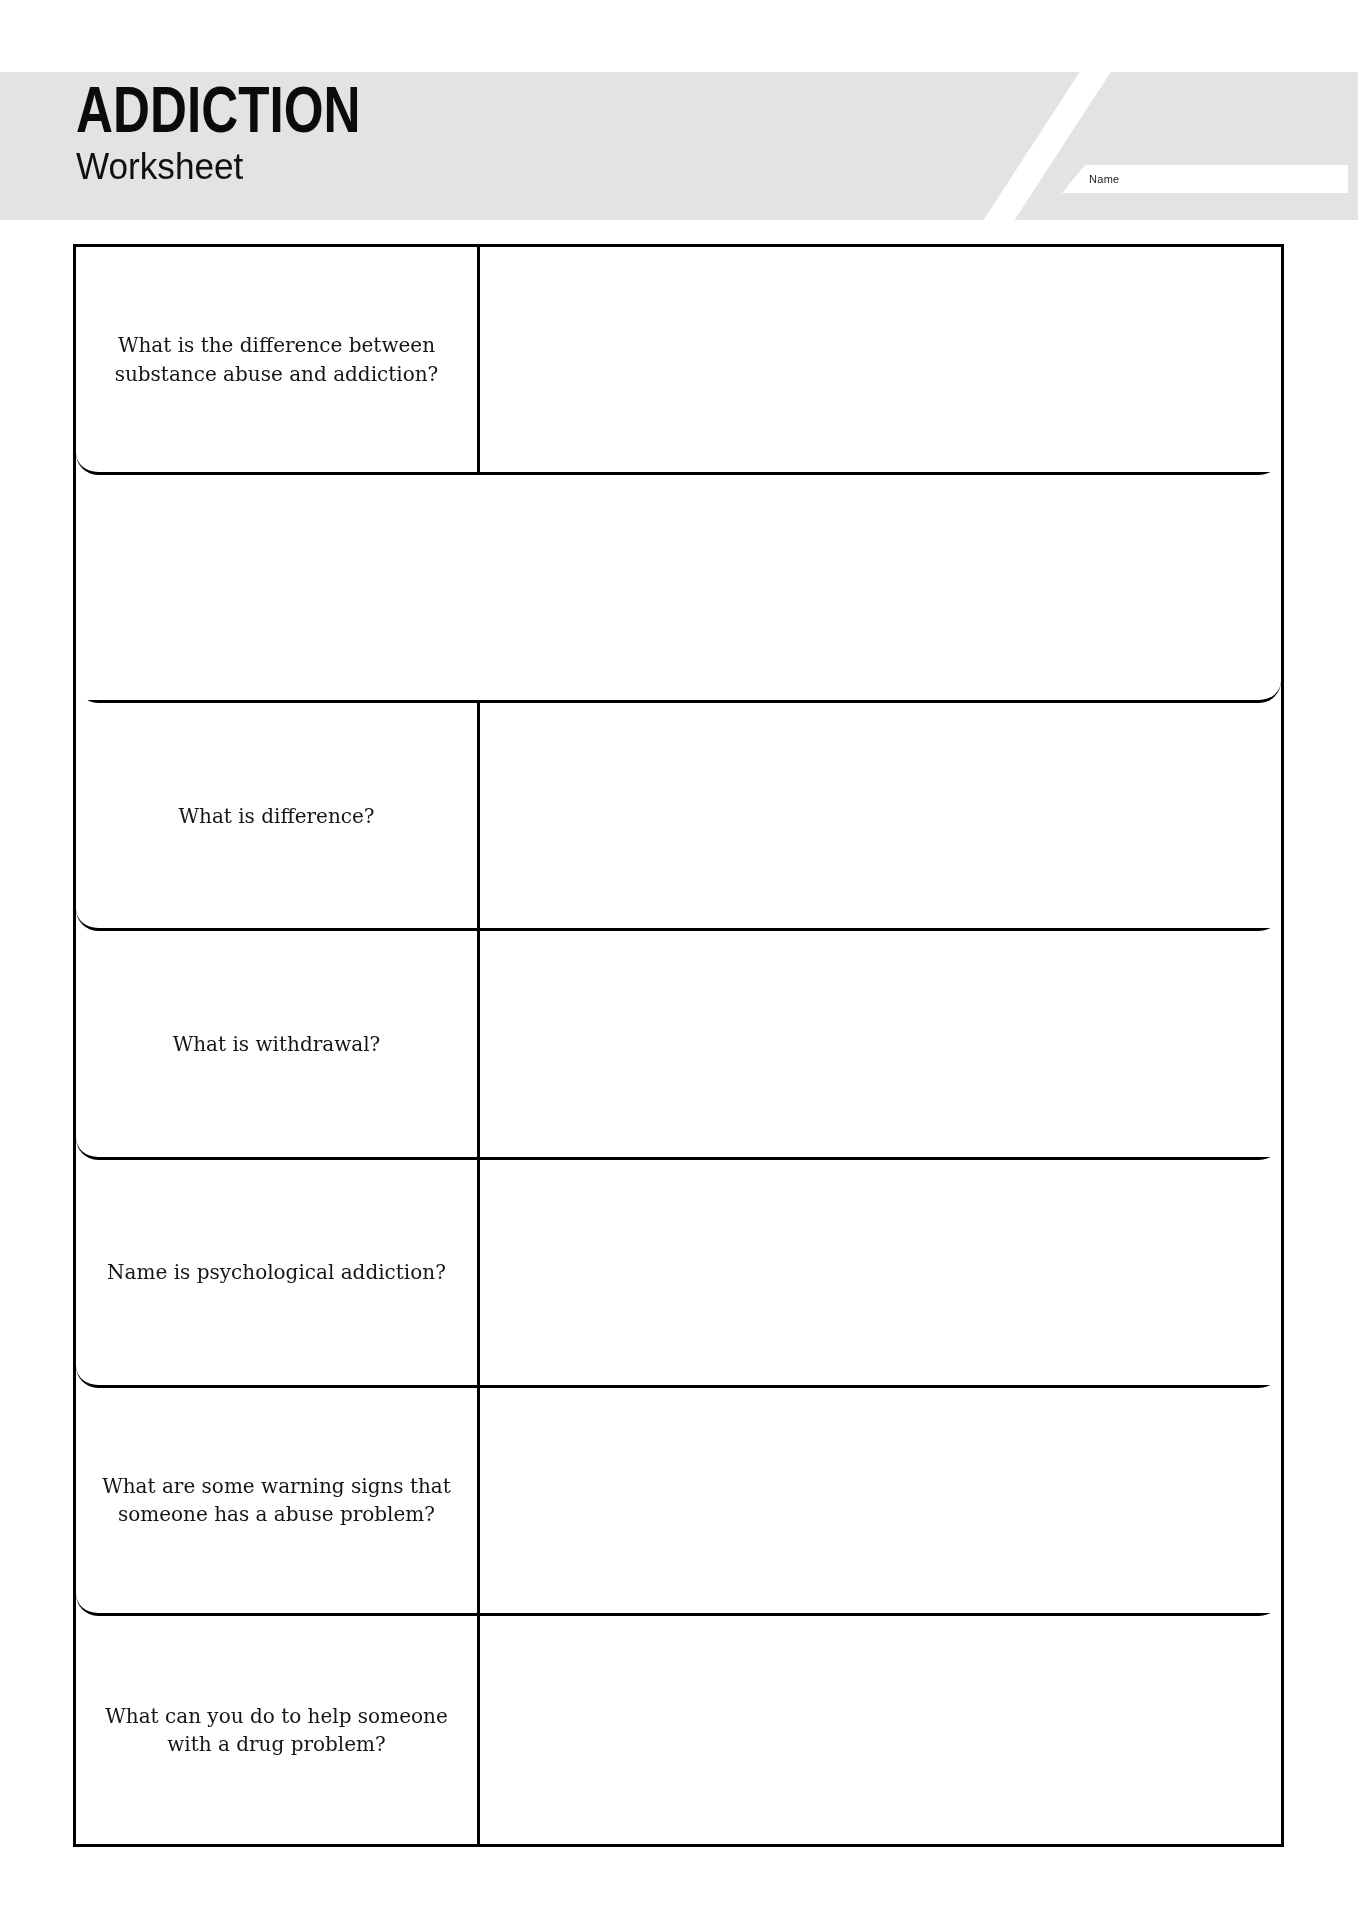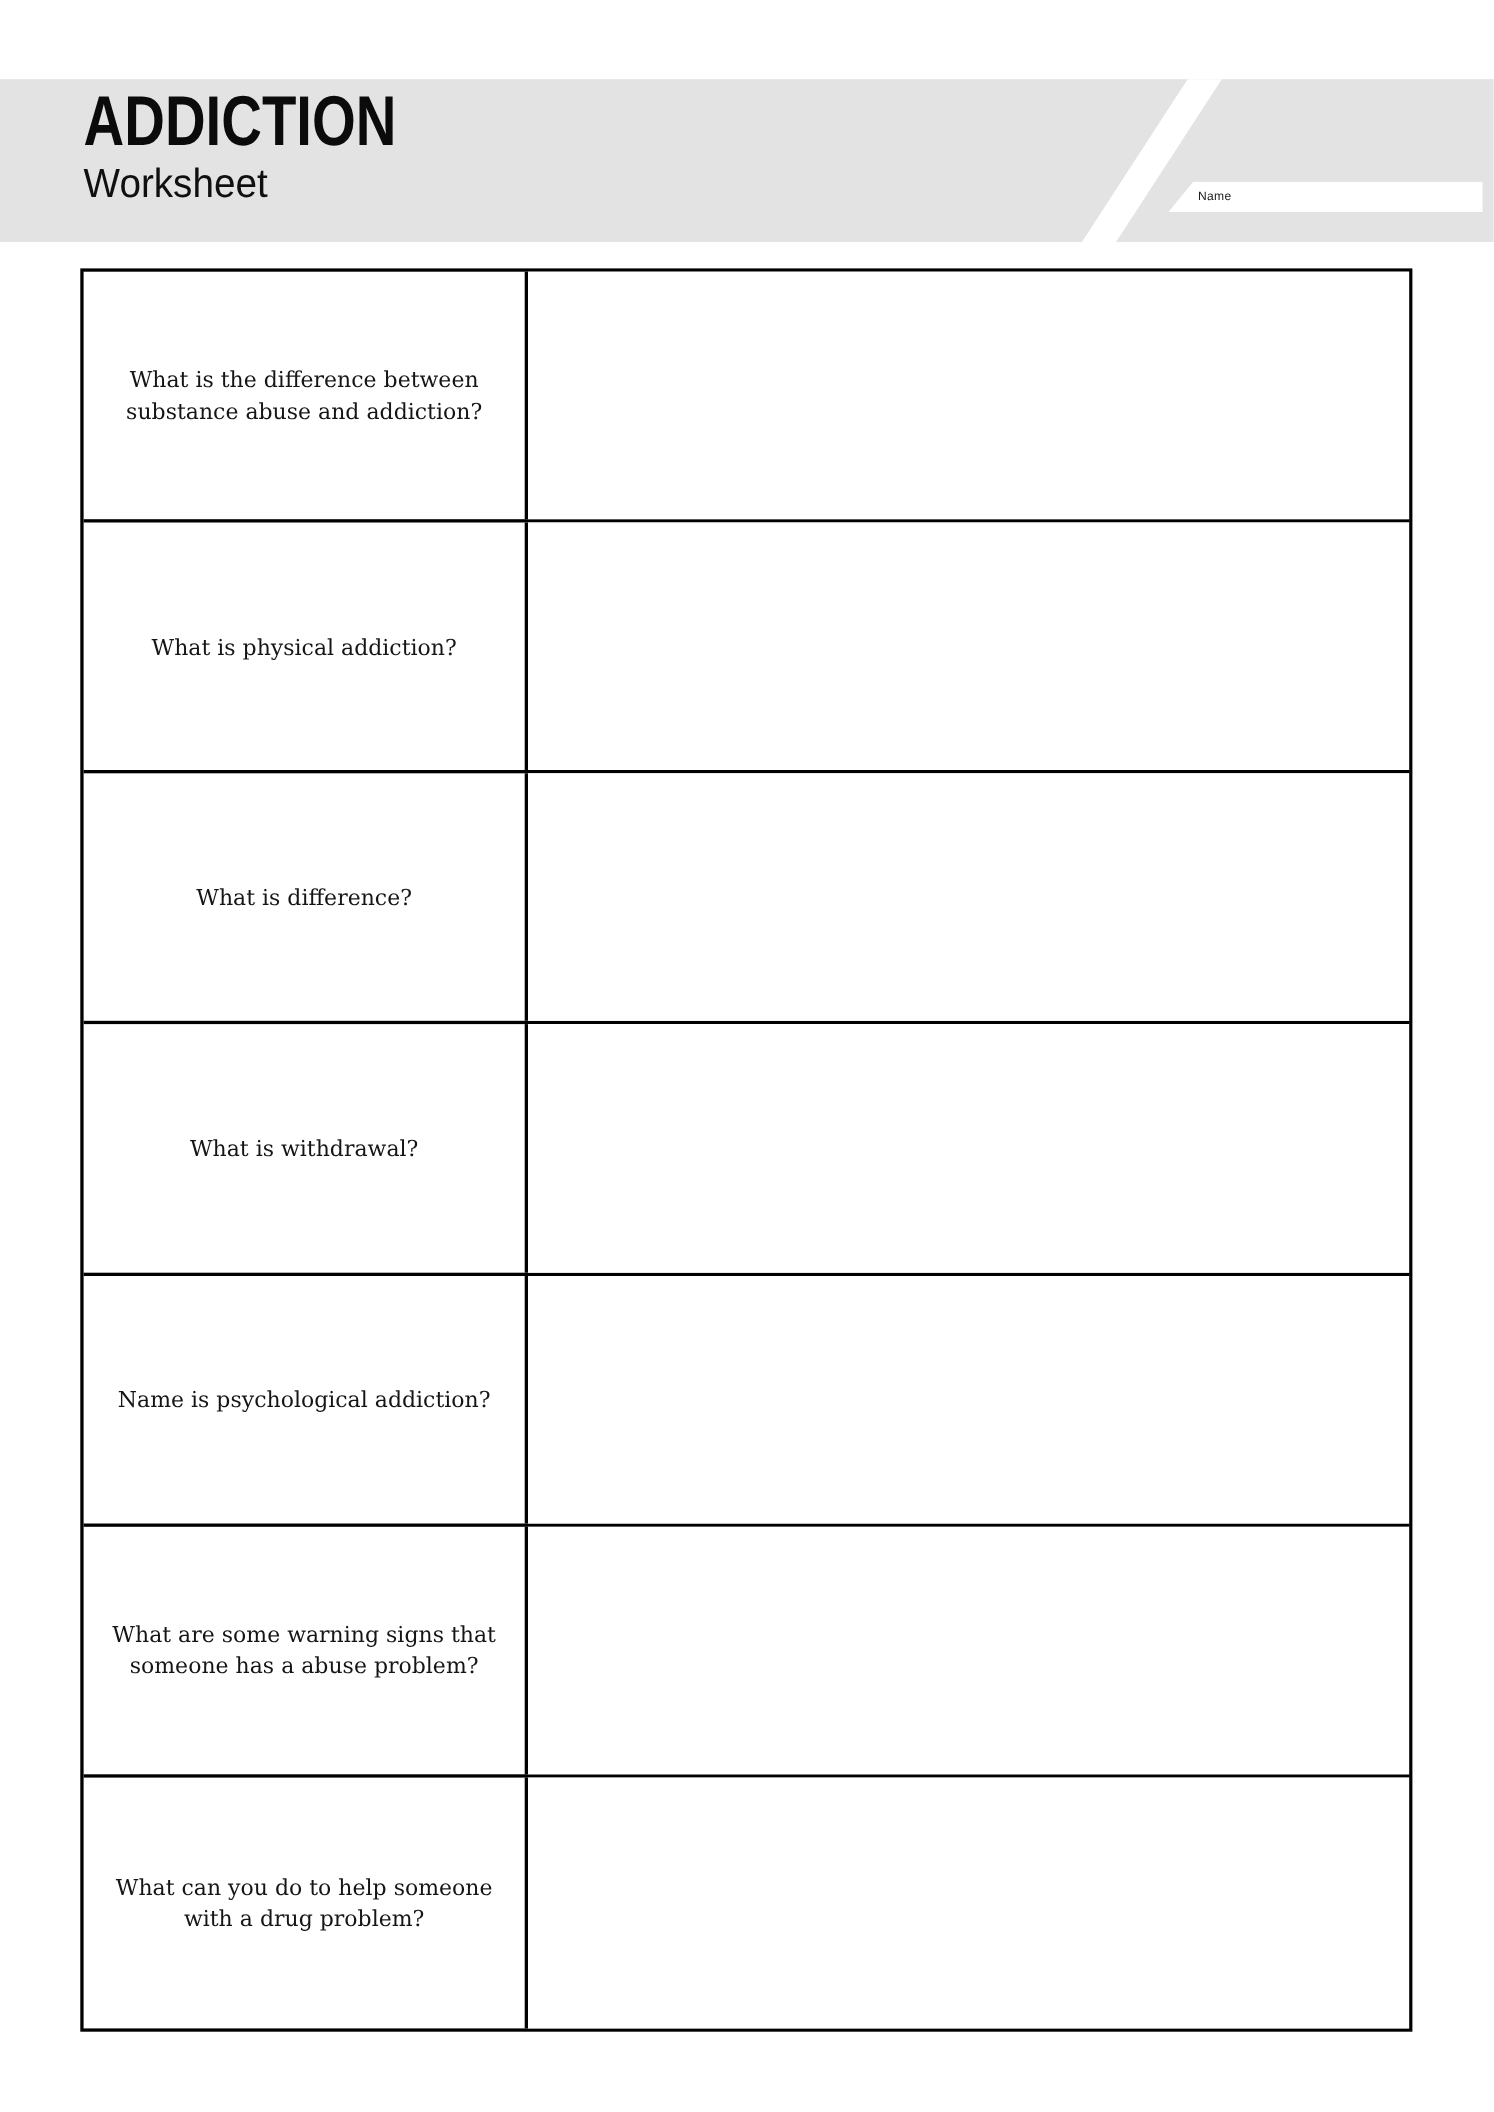--- a/index.html
+++ b/index.html
@@ -41,21 +41,21 @@
 
   
   .qtable{
     position:absolute;left:73px;top:244px;width:1211px;height:1603px;
     box-sizing:border-box;border:3px solid #000000;
     display:grid;grid-template-rows:repeat(7,1fr);
     background:#ffffff;
   }
   .qrow{
     display:grid;grid-template-columns:404px 1fr;
-    border-bottom:3px solid #000000;min-height:0;
+    border-bottom:3px solid #000000;min-height:0;border-radius:22px;
   }
   .qrow:last-child{border-bottom:none;}
   .qcell{
     box-sizing:border-box;border-right:3px solid #000000;
     display:flex;align-items:center;justify-content:center;
     text-align:center;padding:0 24px;
     font-family:"DejaVu Serif","Liberation Serif",serif;
     font-size:20px;line-height:1.42;color:#151515;
     white-space:pre-line;
   }
@@ -76,21 +76,20 @@
 
 <div class="qtable">
 
   <div class="qrow">
     <div class="qcell">What is the difference between
 substance abuse and addiction?</div>
     <div class="acell"></div>
   </div>
 
   <div class="qrow">
-    <div class="qcell">What is physical addiction?</div>
     <div class="acell"></div>
   </div>
 
   <div class="qrow">
     <div class="qcell">What is difference?</div>
     <div class="acell"></div>
   </div>
 
   <div class="qrow">
     <div class="qcell">What is withdrawal?</div>

